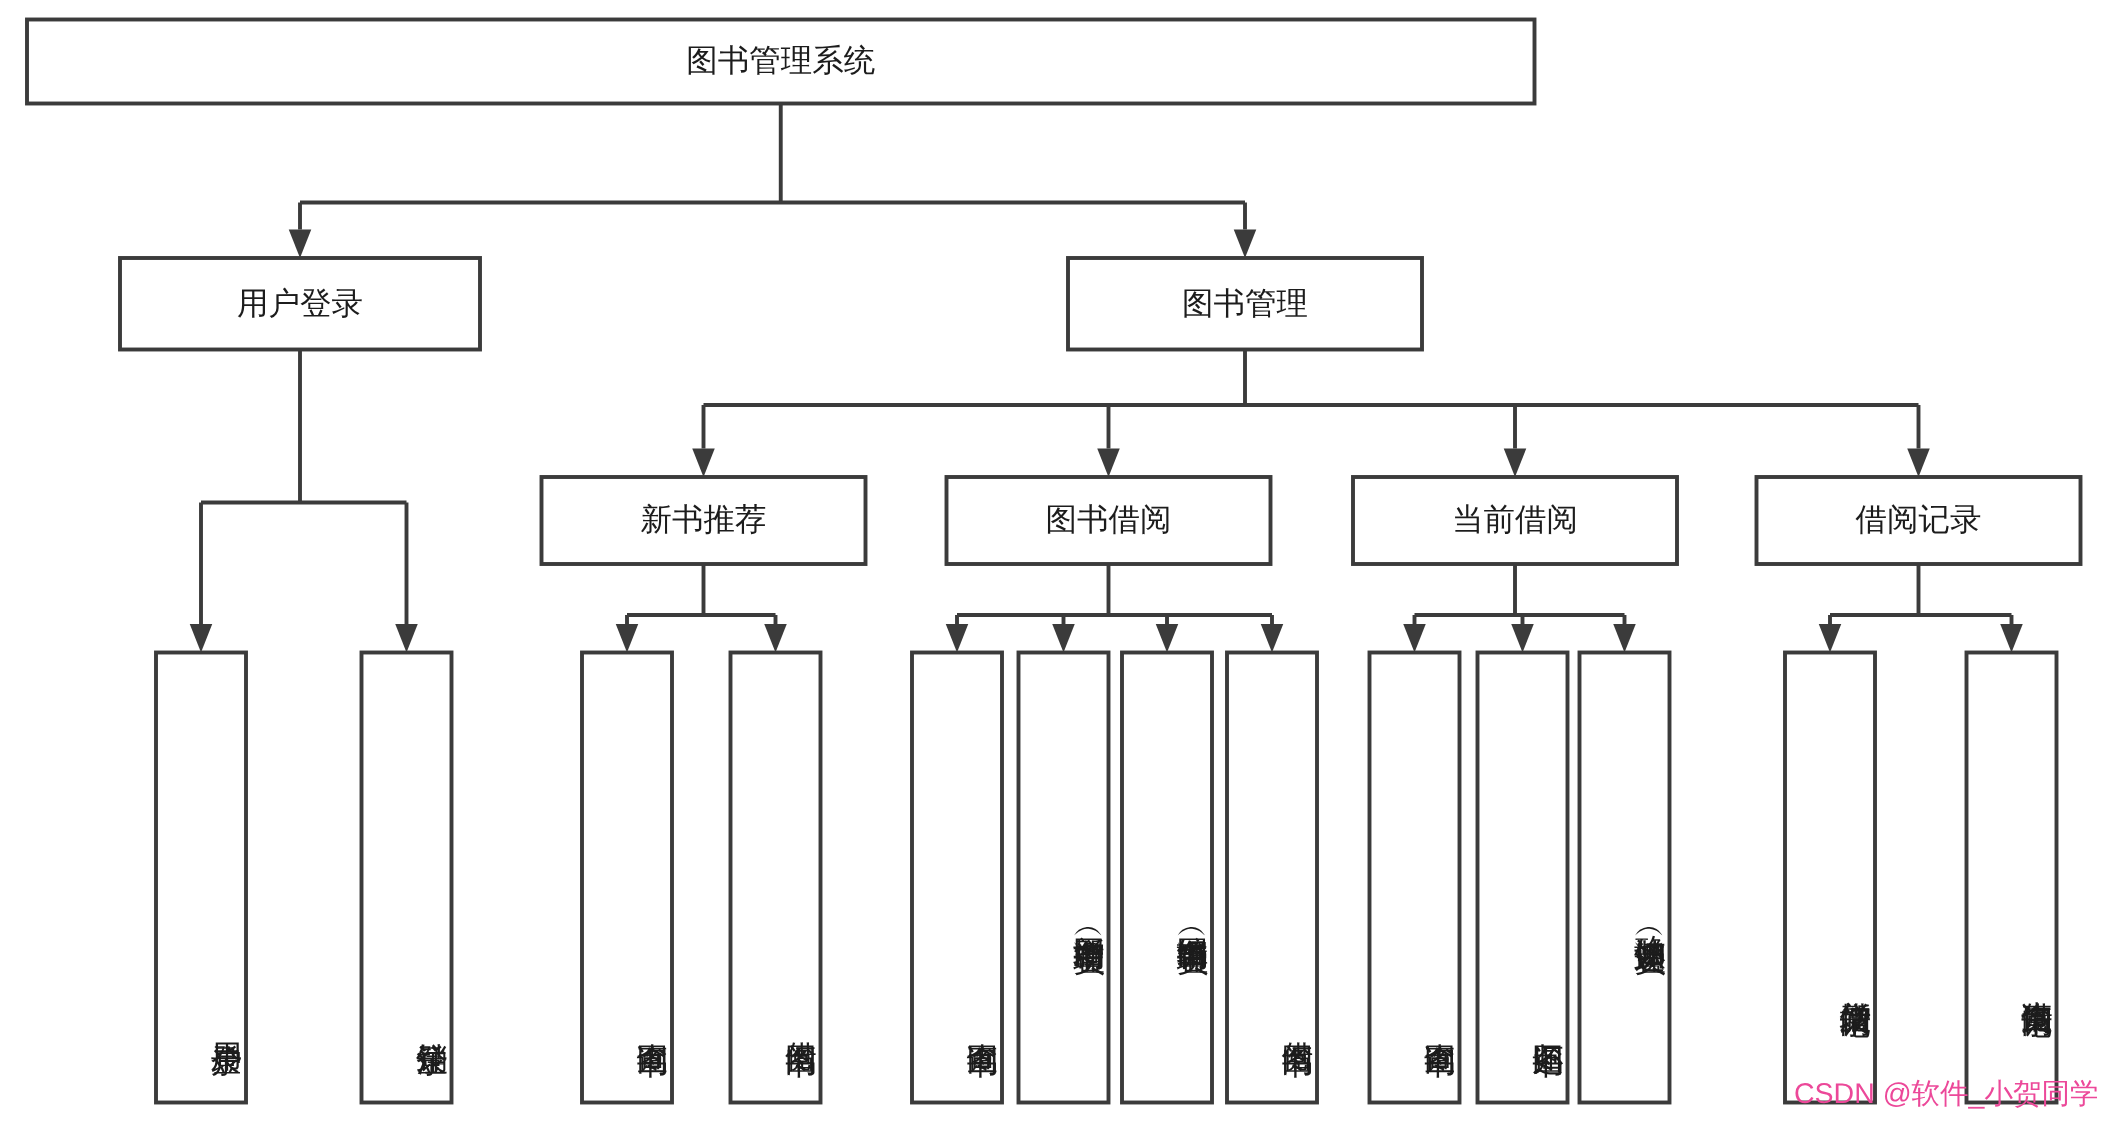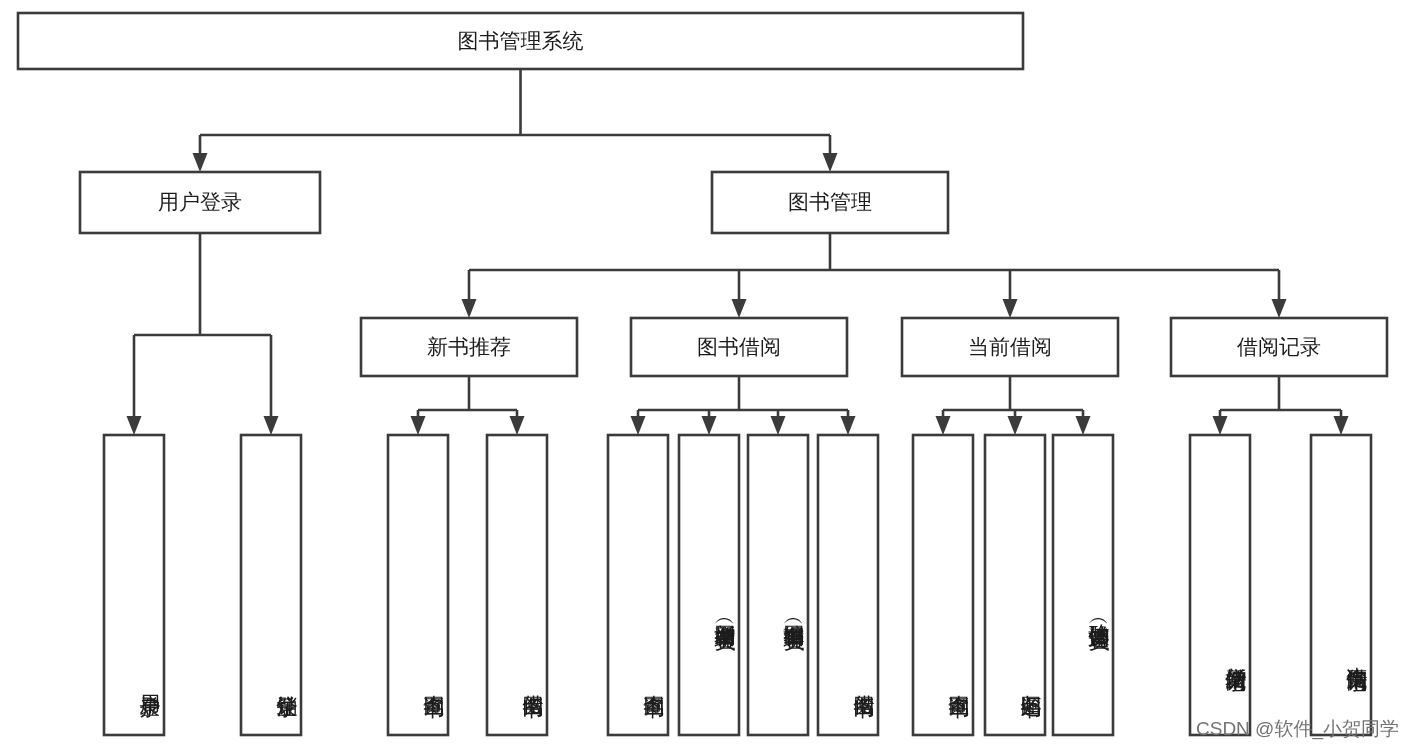--- a/index.html
+++ b/index.html
@@ -63,21 +63,21 @@
     letter-spacing: 1px;
     pointer-events: none;
     display: flex;
     align-items: flex-start;
     justify-content: center;
   }
   .watermark {
     position: absolute;
     font-family: "Liberation Sans", "DejaVu Sans", sans-serif;
     font-size: 19px;
-    color: #737373;
+    color: #ec4899;
     white-space: nowrap;
     user-select: none;
   }
 </style>
 </head>
 <body>
 
 <div id="diagram-root">
 
   <svg class="diagram-svg" viewBox="0 0 1405 747" xmlns="http://www.w3.org/2000/svg">

